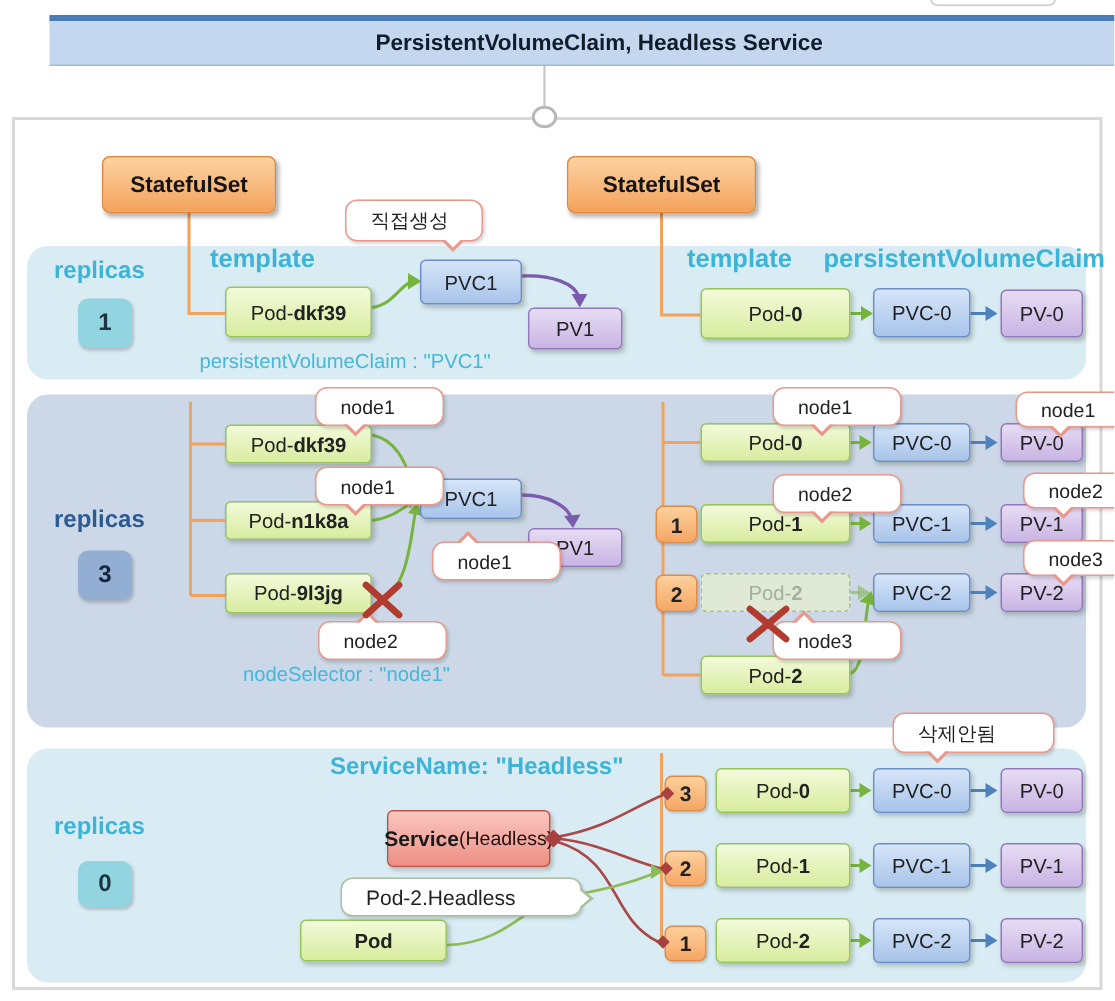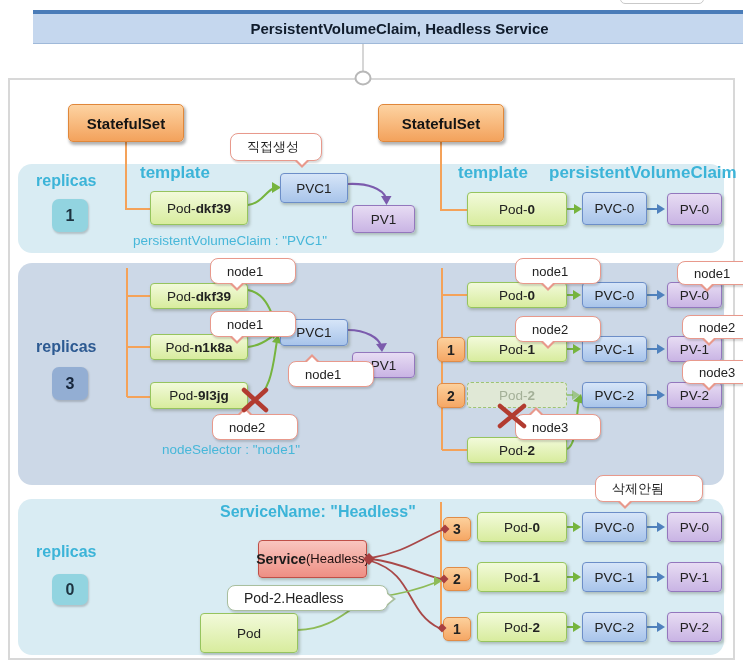--- a/index.html
+++ b/index.html
@@ -324,21 +324,21 @@
   <div class="abs badge badge-teal" style="left:52px;top:574px;width:36px;height:31px;">
     <span>0</span>
   </div>
   <div class="abs box service" style="left:258px;top:540px;width:109px;height:38px;">
     <span class="t1">Service</span>
     <span class="t2">(Headless)</span>
   </div>
   <div class="bubble bubble-green tail-right" style="left:227px;top:585px;width:143px;height:24px;font-size:14px;">
     <span>Pod-2.Headless</span>
   </div>
-  <div class="abs box pod" style="left:200px;top:613px;width:98px;height:40px;font-weight:normal;">
+  <div class="abs box pod" style="left:200px;top:613px;width:98px;height:28px;font-weight:bold;">
     <span>Pod</span>
   </div>
   <div class="bubble tail-down" style="left:595px;top:475px;width:90px;height:25px;--tx:20%;">
     <span>삭제안됨</span>
   </div>
 
   <div class="abs obadge" style="left:443px;top:517px;width:28px;height:24px;">
     <span>3</span>
   </div>
   <div class="abs box pod" style="left:477px;top:512px;width:90px;height:30px;">

